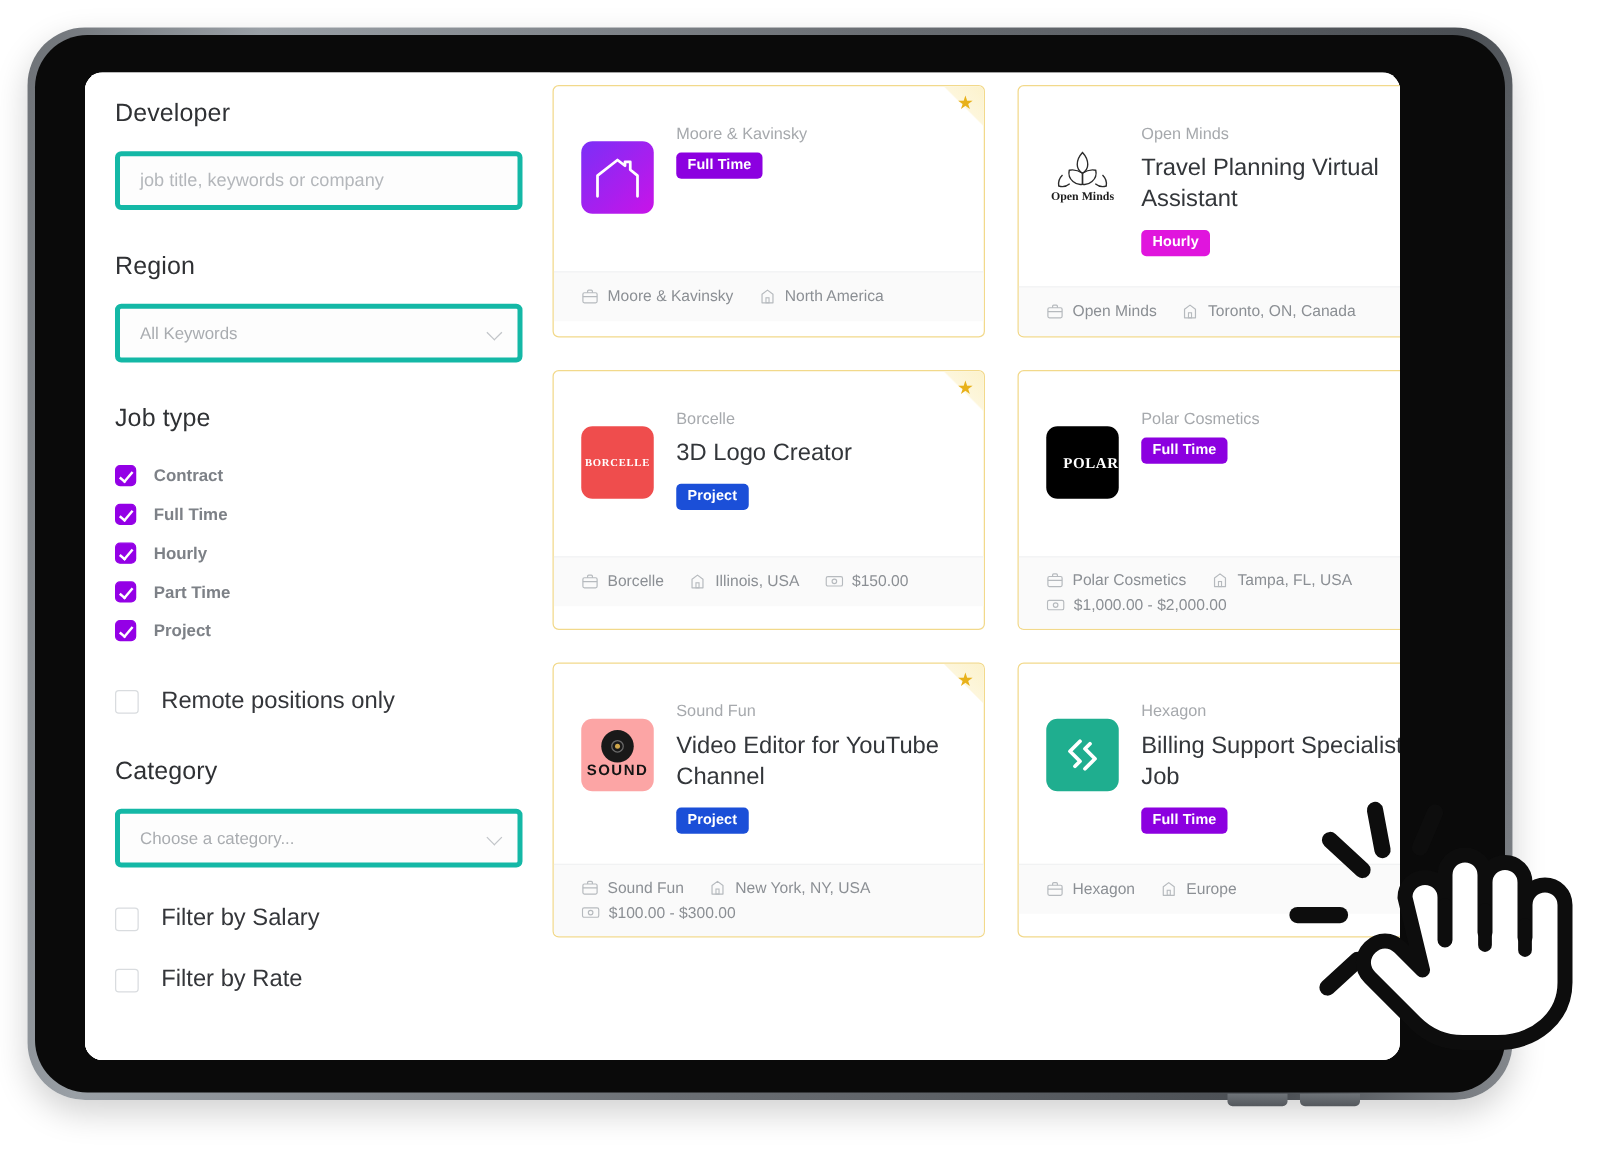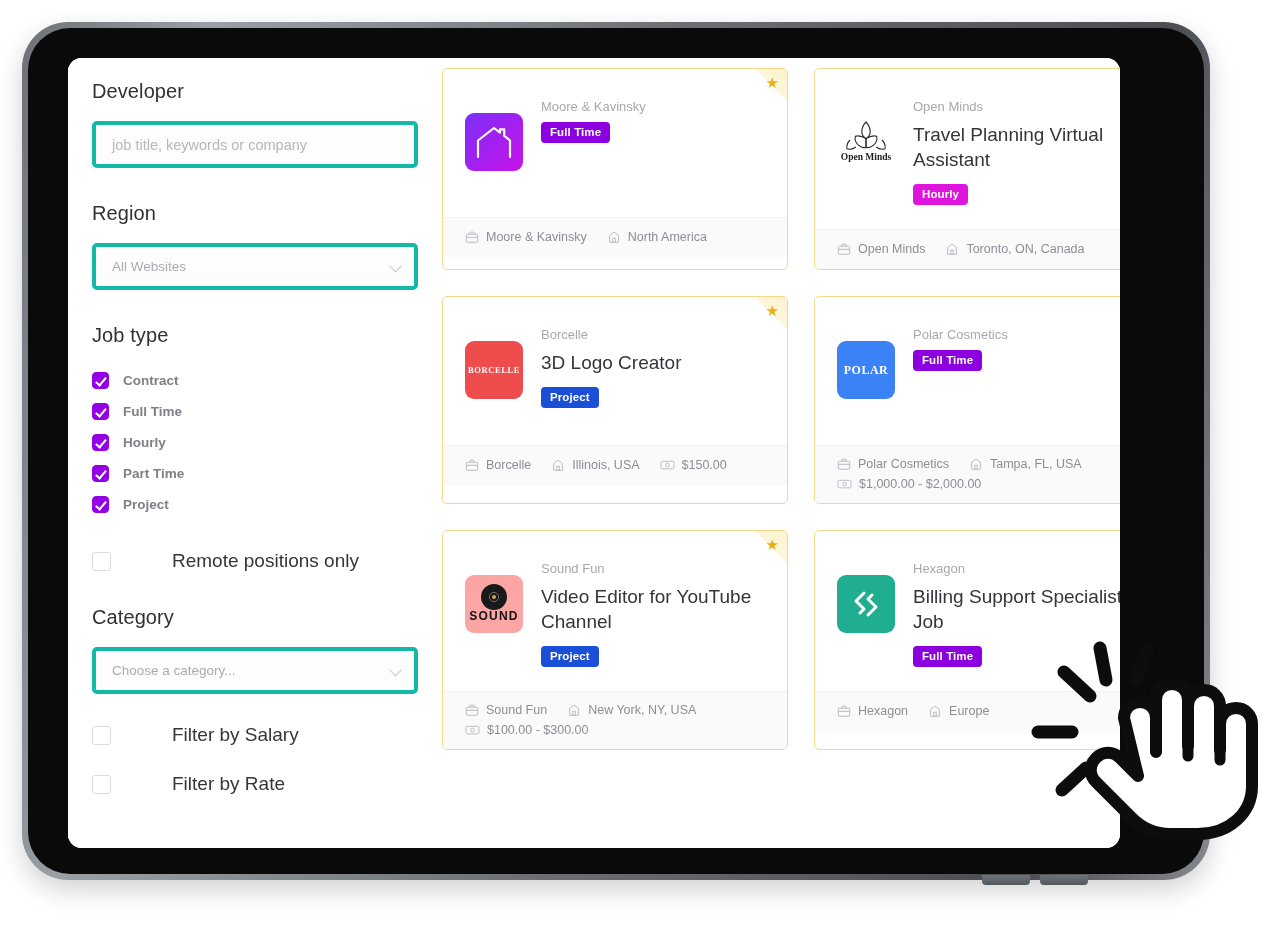--- a/index.html
+++ b/index.html
@@ -118,21 +118,20 @@
     border-bottom: 2px solid #fff;
     transform: rotate(40deg);
   }
   .cb.empty { background: #fff; border: 1.4px solid #d9dcdf; }
   .jt-label { font-size: 13.5px; color: #7d8187; }
 
   .big-check-row {
     display: flex;
     align-items: center;
     margin-top: 30px;
-    gap: 43px;
   }
   .big-check-row .cb {
     width: 19px; height: 19px; flex: 0 0 19px;
     margin-right: 18px; border-radius: 3px;
   }
   .big-check-label {
     font-size: 19px;
     color: #34363a;
   }
   .big-check-row.tight { margin-top: 27px; }
@@ -196,21 +195,21 @@
     display: flex;
     align-items: center;
     justify-content: center;
     overflow: hidden;
     position: relative;
     margin-top: 14px;
   }
   .logo.house { background: linear-gradient(135deg,#7b2ff7 0%, #c913e8 100%); }
   .logo.plain { background: #ffffff; border-radius: 0; }
   .logo.red { background: #ef4d4d; }
-  .logo.blue { background: #3b82f6; }
+  .logo.blue { background: #000000; justify-content: flex-end; }
   .logo.teal { background: #1fae8f; }
   .logo.soundbg { background: #fca5a5; }
 
   .logo-text {
     font-family: "Liberation Serif", serif;
     color: #fff;
     font-size: 8.5px;
     letter-spacing: .6px;
     font-weight: 700;
   }
@@ -285,21 +284,21 @@
 
       <aside id="sidebar">
 
         <h3 class="filter-heading">Developer</h3>
         <div class="text-field">
           <span>job title, keywords or company</span>
         </div>
 
         <h3 class="filter-heading spaced">Region</h3>
         <div class="select-field">
-          <span>All Websites</span>
+          <span>All Keywords</span>
           <span class="chev"></span>
         </div>
 
         <h3 class="filter-heading spaced">Job type</h3>
         <div class="jobtype-list">
           <div class="jt-row">
             <span class="cb checked"></span>
             <span class="jt-label">Contract</span>
           </div>
           <div class="jt-row">

